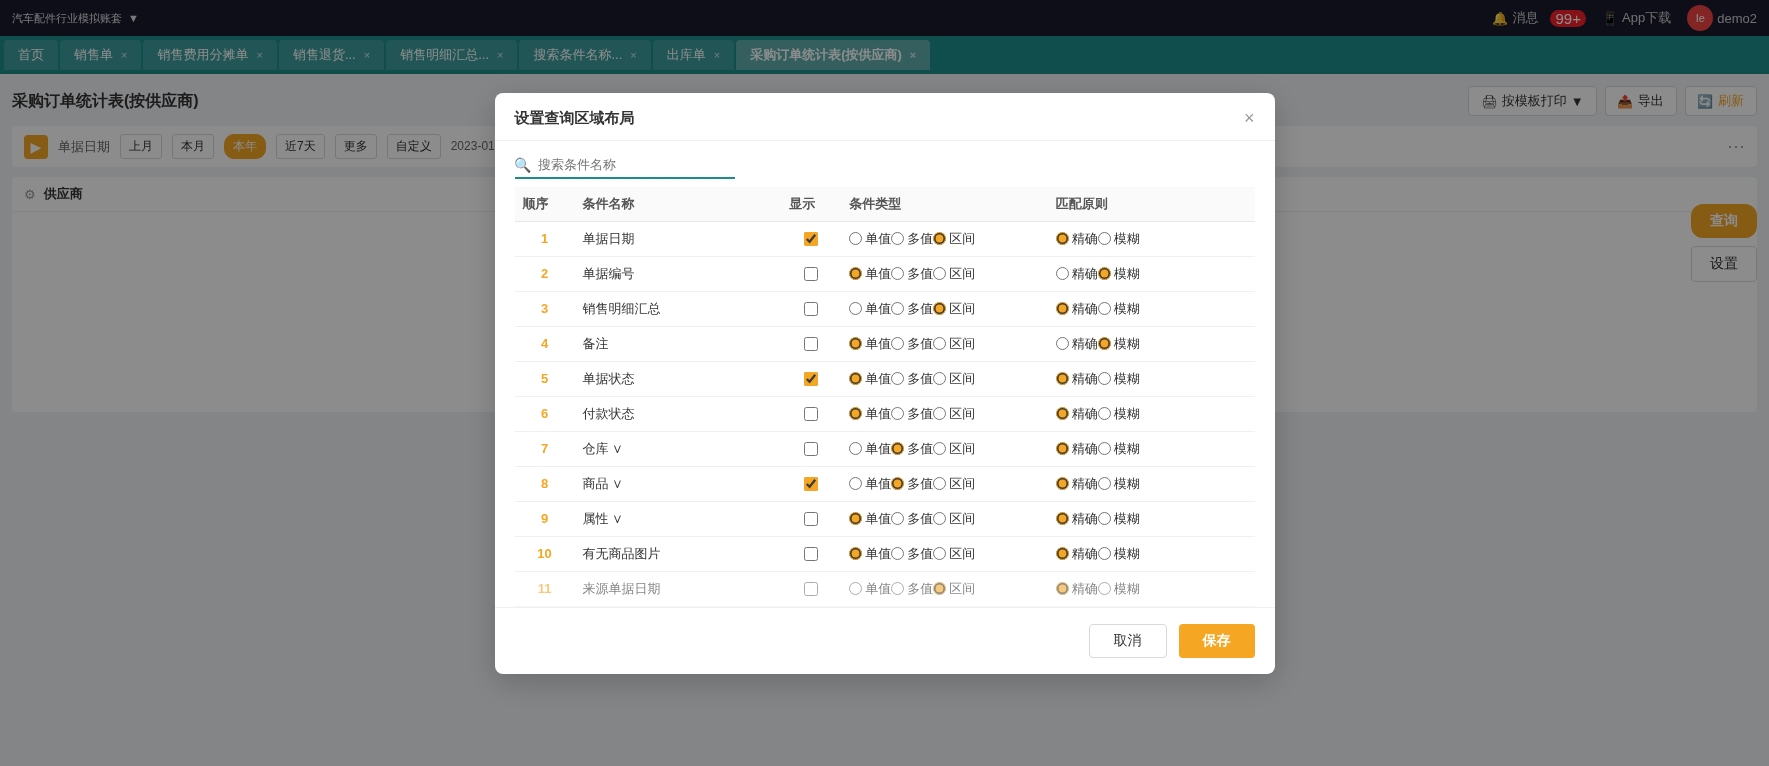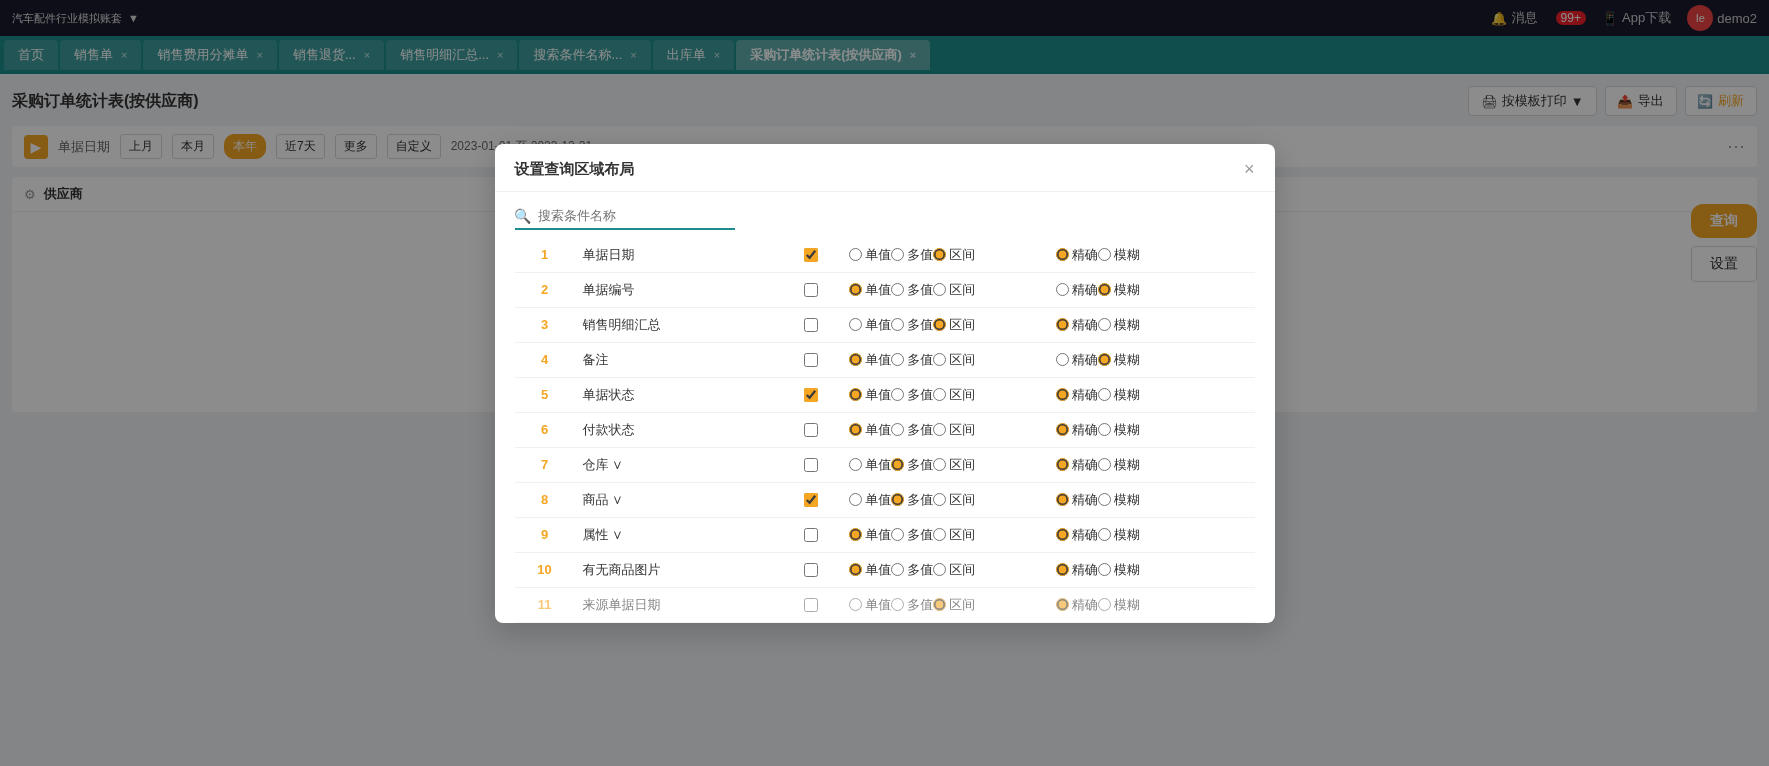--- a/index.html
+++ b/index.html
@@ -10,21 +10,21 @@
       background: #1a1a2e;
       height: 36px;
       display: flex;
       align-items: center;
       justify-content: space-between;
       padding: 0 12px;
       color: #ccc;
     }
     .top-bar-left { font-size: 11px; color: #ddd; display: flex; align-items: center; gap: 6px; }
     .top-bar-right { display: flex; align-items: center; gap: 16px; font-size: 13px; color: #ccc; }
-    .top-bar-right .badge { background: #f5222d; color: #fff; border-radius: 10px; padding: 0 5px; font-size: 12px; margin-left: 14px; text-align: center; }
+    .top-bar-right .badge { background: #f5222d; color: #fff; border-radius: 10px; padding: 0 5px; font-size: 15px; margin-left: 8px; text-align: center; }
     .top-bar-right .item { display: flex; align-items: center; gap: 4px; cursor: pointer; }
     .avatar { width: 26px; height: 26px; border-radius: 50%; background: #ef4444; display: flex; align-items: center; justify-content: center; color: #fff; font-size: 11px; }
 
     
     .tab-bar {
       background: #1e8c8c;
       height: 38px;
       display: flex;
       align-items: center;
       padding: 0 4px;
@@ -352,20 +352,27 @@
 
     <div class="dialog-search">
       <div class="search-input-wrap">
         <span class="search-icon">🔍</span>
         <input type="text" placeholder="搜索条件名称" style="">
       </div>
     </div>
 
     <div class="dialog-table">
 
+      <div class="dt-head">
+        <div>顺序</div>
+        <div>条件名称</div>
+        <div>显示</div>
+        <div>条件类型</div>
+        <div>匹配原则</div>
+      </div>
 
       <div class="dt-row">
         <div class="order-num">1</div>
         <div>单据日期</div>
         <div class="cb-wrap">
             <input type="checkbox" checked="" style="">
           </div>
         <div class="condition-type-cell">
           <label class="radio-item">
               <input type="radio" name="type1" style="">
@@ -706,14 +713,18 @@
               <span>精确</span>
             </label>
           <label class="radio-item">
               <input type="radio" name="match11" style="">
               <span>模糊</span>
             </label>
         </div>
       </div>
     </div>
 
+    <div class="dialog-footer">
+      <button class="btn-cancel">取消</button>
+      <button class="btn-save">保存</button>
+    </div>
   </div>
 </div>
 
 </body></html>

